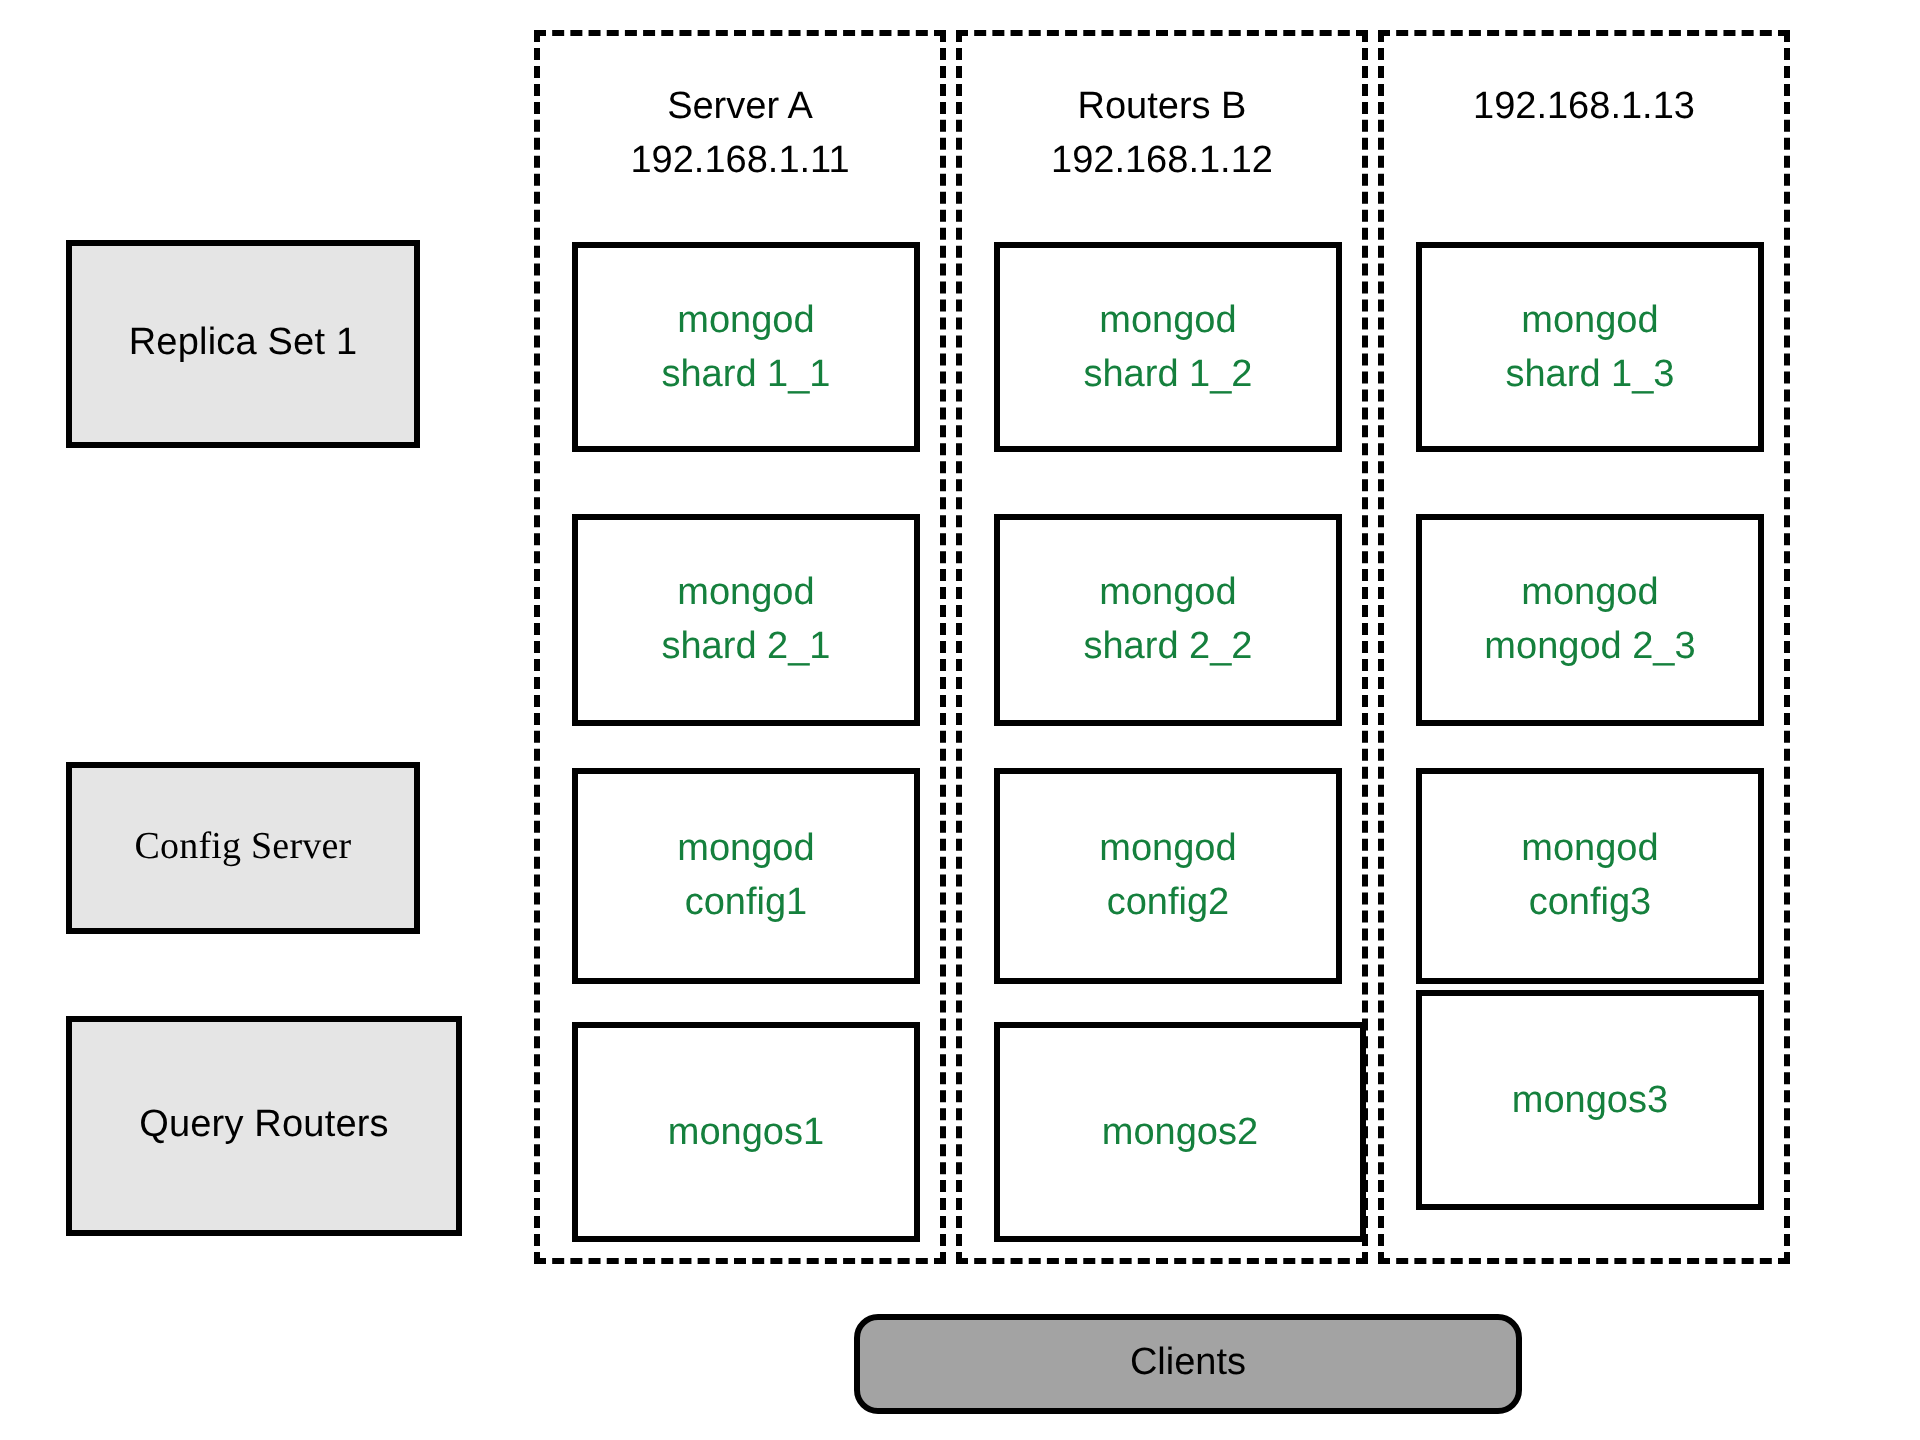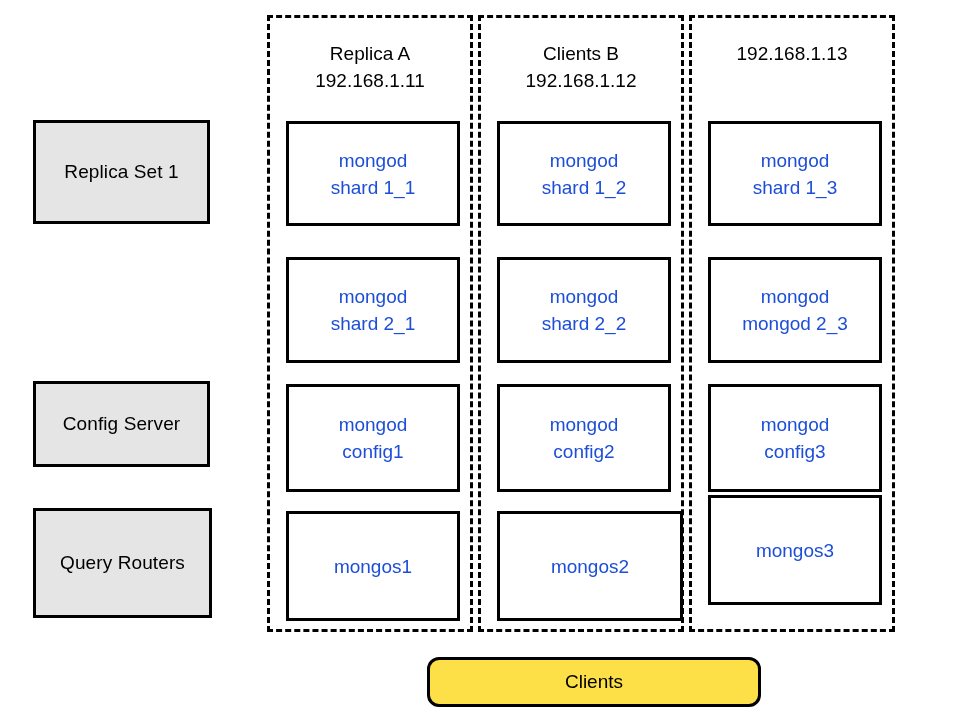--- a/index.html
+++ b/index.html
@@ -70,31 +70,31 @@
     flex-direction: column;
     align-items: center;
     justify-content: center;
     text-align: center;
   }
   .proc-box .l1,
   .proc-box .l2 {
     display: block;
     font-size: 19px;
     line-height: 27px;
-    color: #1d4ed8;
+    color: #15803d;
   }
   .proc-box.single .l1 {
     line-height: 27px;
   }
 
   
   .clients-box {
     position: absolute;
     box-sizing: border-box;
-    background: #fde047;
+    background: #a3a3a3;
     border: 3px solid #000000;
     border-radius: 12px;
     display: flex;
     align-items: center;
     justify-content: center;
   }
   .clients-box .label {
     font-size: 19px;
     line-height: 24px;
     color: #000000;
@@ -103,31 +103,31 @@
 </head>
 <body>
 
 <div id="canvas">
 
   <div class="role-box" style="left:33px; top:120px; width:177px; height:104px;">
     <span class="label">Replica Set 1</span>
   </div>
 
 
-  <div class="role-box" style="left:33px; top:381px; width:177px; height:86px;">
+  <div class="role-box" style="left:33px; top:381px; width:177px; height:86px;font-family:Liberation Serif, serif;">
     <span class="label">Config Server</span>
   </div>
 
-  <div class="role-box" style="left:33px; top:508px; width:179px; height:110px;">
+  <div class="role-box" style="left:33px; top:508px; width:198px; height:110px;">
     <span class="label">Query Routers</span>
   </div>
 
   <div class="server-col" style="left:267px; top:15px; width:206px; height:617px;">
     <div class="server-head">
-      <span class="hname">Replica A</span>
+      <span class="hname">Server A</span>
       <span class="hip">192.168.1.11</span>
     </div>
 
     <div class="proc-box" style="left:16px; top:103px; width:174px; height:105px;">
       <span class="l1">mongod</span>
       <span class="l2">shard 1_1</span>
     </div>
 
     <div class="proc-box" style="left:16px; top:239px; width:174px; height:106px;">
       <span class="l1">mongod</span>
@@ -139,21 +139,21 @@
       <span class="l2">config1</span>
     </div>
 
     <div class="proc-box single" style="left:16px; top:493px; width:174px; height:110px;">
       <span class="l1">mongos1</span>
     </div>
   </div>
 
   <div class="server-col" style="left:478px; top:15px; width:206px; height:617px;">
     <div class="server-head">
-      <span class="hname">Clients B</span>
+      <span class="hname">Routers B</span>
       <span class="hip">192.168.1.12</span>
     </div>
 
     <div class="proc-box" style="left:16px; top:103px; width:174px; height:105px;">
       <span class="l1">mongod</span>
       <span class="l2">shard 1_2</span>
     </div>
 
     <div class="proc-box" style="left:16px; top:239px; width:174px; height:106px;">
       <span class="l1">mongod</span>

